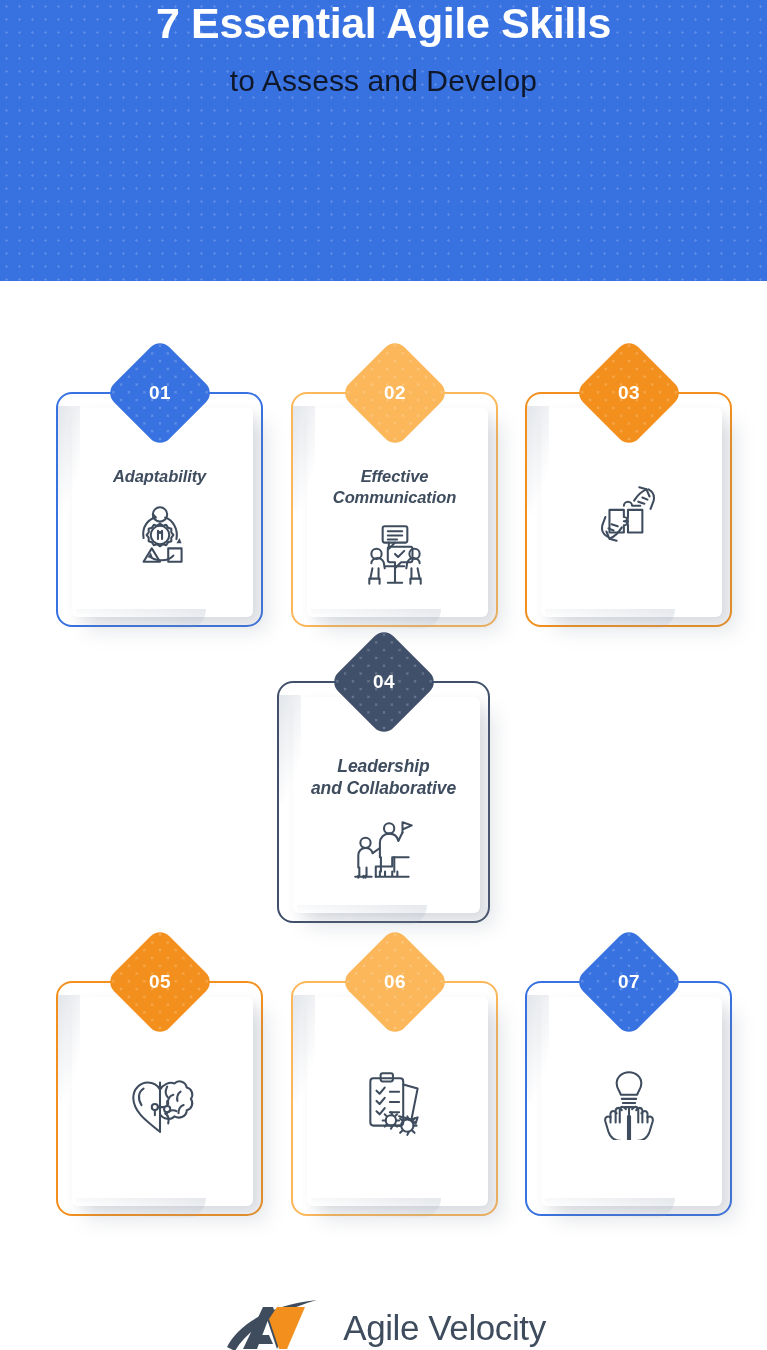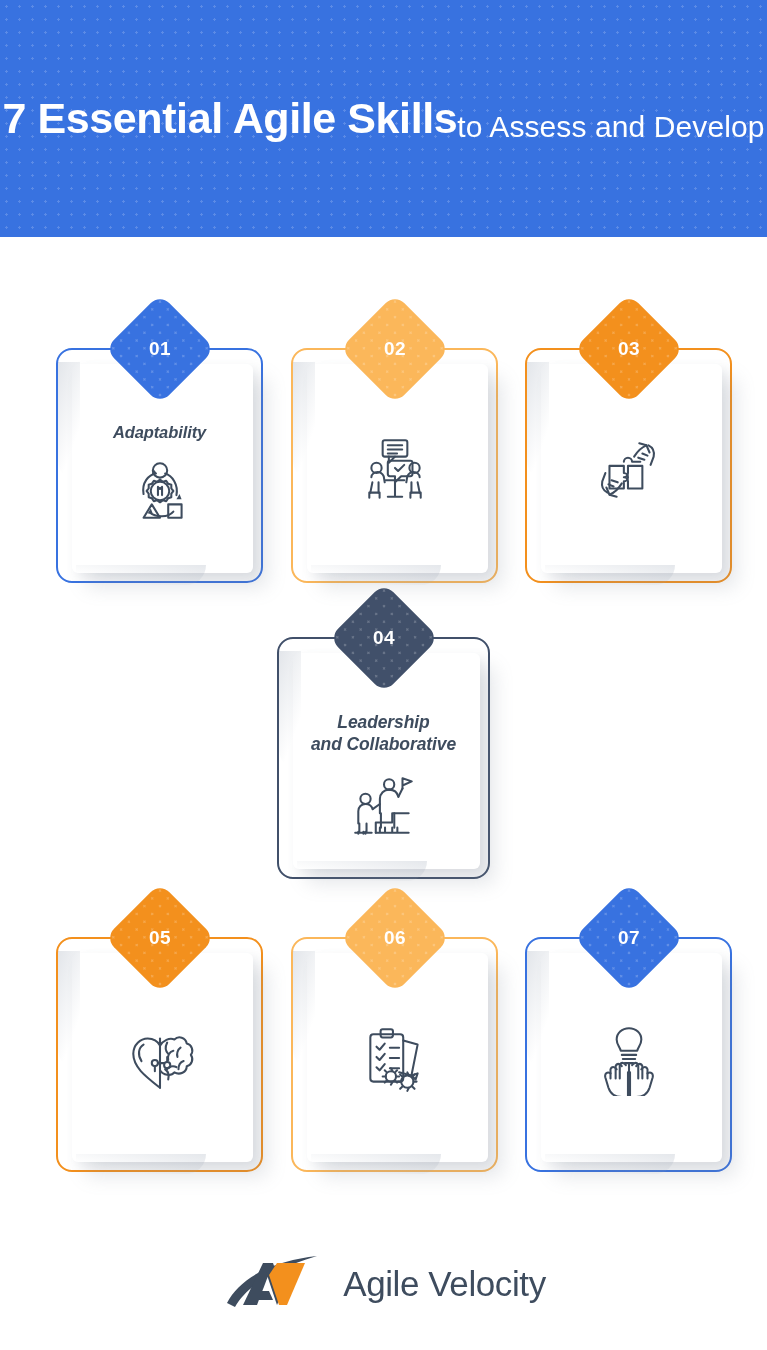--- a/index.html
+++ b/index.html
@@ -11,26 +11,26 @@
     background: #ffffff;
     font-family: "Liberation Sans", sans-serif;
     overflow: hidden;
     position: relative;
   }
 
   
   .header {
     position: relative;
     width: 767px;
-    height: 237px;
+    height: 281px;
     background: #3872E0;
     display: flex;
-    flex-direction: row;
+    flex-direction: column;
     align-items: center;
-    justify-content: center;
+    justify-content: flex-start;
     overflow: hidden;
   }
   .header::after {
     content: "";
     position: absolute;
     inset: 0;
     background-image: radial-gradient(circle, rgba(255,255,255,0.18) 1px, transparent 1.2px);
     background-size: 13px 13px;
     pointer-events: none;
   }
@@ -40,21 +40,21 @@
     color: #ffffff;
     font-size: 43px;
     font-weight: bold;
     letter-spacing: -0.4px;
     line-height: 1.1;
     text-align: center;
   }
   .header-subtitle {
     position: relative;
     z-index: 2;
-    color: #ffffff;
+    color: #0f172a;
     font-size: 30px;
     font-weight: normal;
     margin-top: 17px;
     text-align: center;
     letter-spacing: 0.1px;
   }
 
   
   .board {
     position: relative;
@@ -244,20 +244,22 @@
         </div>
     </div>
     <div class="badge">
       <span class="badge-num">01</span>
     </div>
     </div>
     <div class="card-wrap pos-2" style="--accent: #FBB75A;">
     <div class="card-frame"></div>
     <div class="card-sheet"></div>
     <div class="card-body">
+      <div class="card-title">Effective
+Communication</div>
       <div class="card-icon">
     <svg viewBox="0 0 72 72" fill="none" stroke="#3E4C5E" stroke-width="2" stroke-linecap="round" stroke-linejoin="round">
       <rect x="24" y="7" width="24" height="16" rx="2"></rect>
       <path d="M30 23 l0 6 6-6"></path>
       <path d="M29 12 h14 M29 16 h14 M29 20 h9"></path>
       <path d="M31 27 h20 a2 2 0 0 1 2 2 v11 a2 2 0 0 1 -2 2 h-9 l-6 6 0-6 h-5 a2 2 0 0 1 -2-2 v-11 a2 2 0 0 1 2-2z"></path>
       <path d="M36 34 l3 3 6-6"></path>
       <circle cx="18" cy="34" r="5"></circle>
       <circle cx="55" cy="34" r="5"></circle>
       <path d="M13 43 c0-3 3-5 6-5 3 0 5 2 6 4 l1 6"></path>

